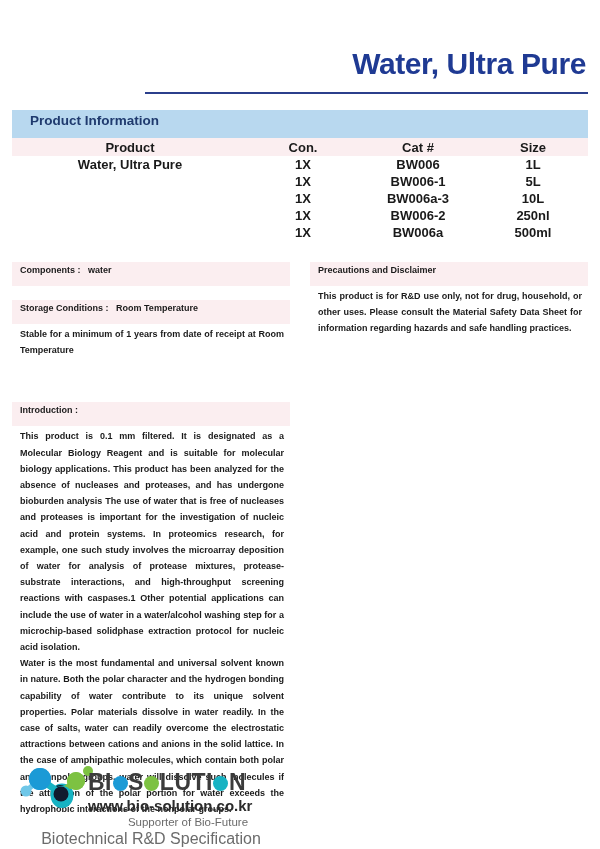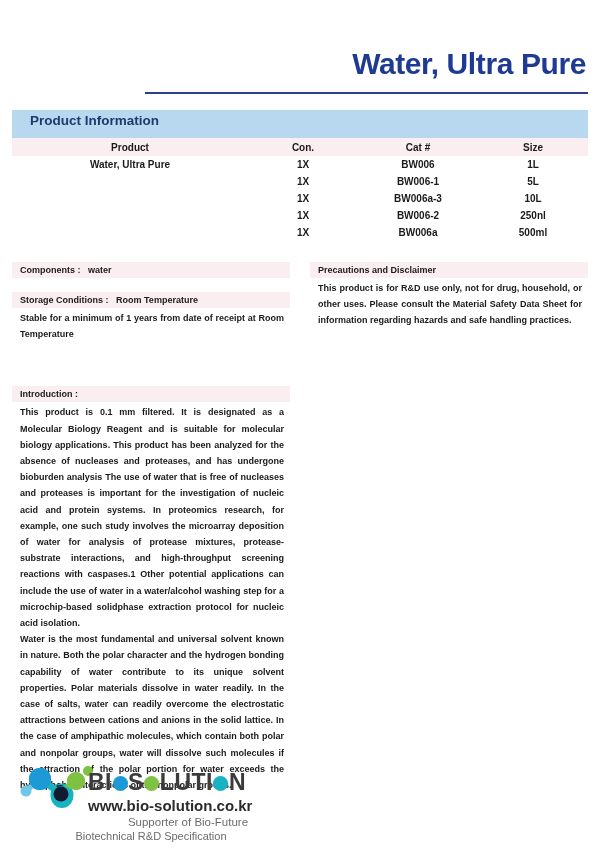--- a/index.html
+++ b/index.html
@@ -78,21 +78,21 @@
     position: absolute;
     left: 12px;
     right: 12px;
     top: 138px;
     border-collapse: collapse;
     width: 576px;
     font-size: 9px;
   }
   .prod-table th,
   .prod-table td {
-    font-size: 10px;
+    font-size: 13px;
     font-weight: bold;
     padding: 0;
     height: 18px;
     vertical-align: middle;
     text-align: center;
     color: #1a1a1a;
   }
   .prod-table th {
     height: 18px;
   }
@@ -114,21 +114,21 @@
   }
   .col-right {
     position: absolute;
     left: 310px;
     width: 278px;
     top: 262px;
   }
   .pink-band {
     background: #fbeef0;
     display: block;
-    padding: 2px 6px 2px 8px;
+    padding: 2px 6px 10px 8px;
     font-size: 9px;
     font-weight: bold;
     line-height: 12px;
     color: #1a1a1a;
   }
   .body-text {
     font-size: 9px;
     font-weight: bold;
     line-height: 16.2px;
     text-align: justify;
@@ -206,21 +206,21 @@
     font-size: 11.5px;
     color: #6b6b6b;
     white-space: nowrap;
   }
   .logo-sub2 {
     position: absolute;
     left: 0px;
     top: 65px;
     width: 274px;
     text-align: center;
-    font-size: 11px;
+    font-size: 16px;
     color: #6b6b6b;
     white-space: nowrap;
   }
   .address {
     position: absolute;
     right: 14px;
     top: 18px;
     text-align: right;
     font-size: 8.6px;
     line-height: 11.5px;

